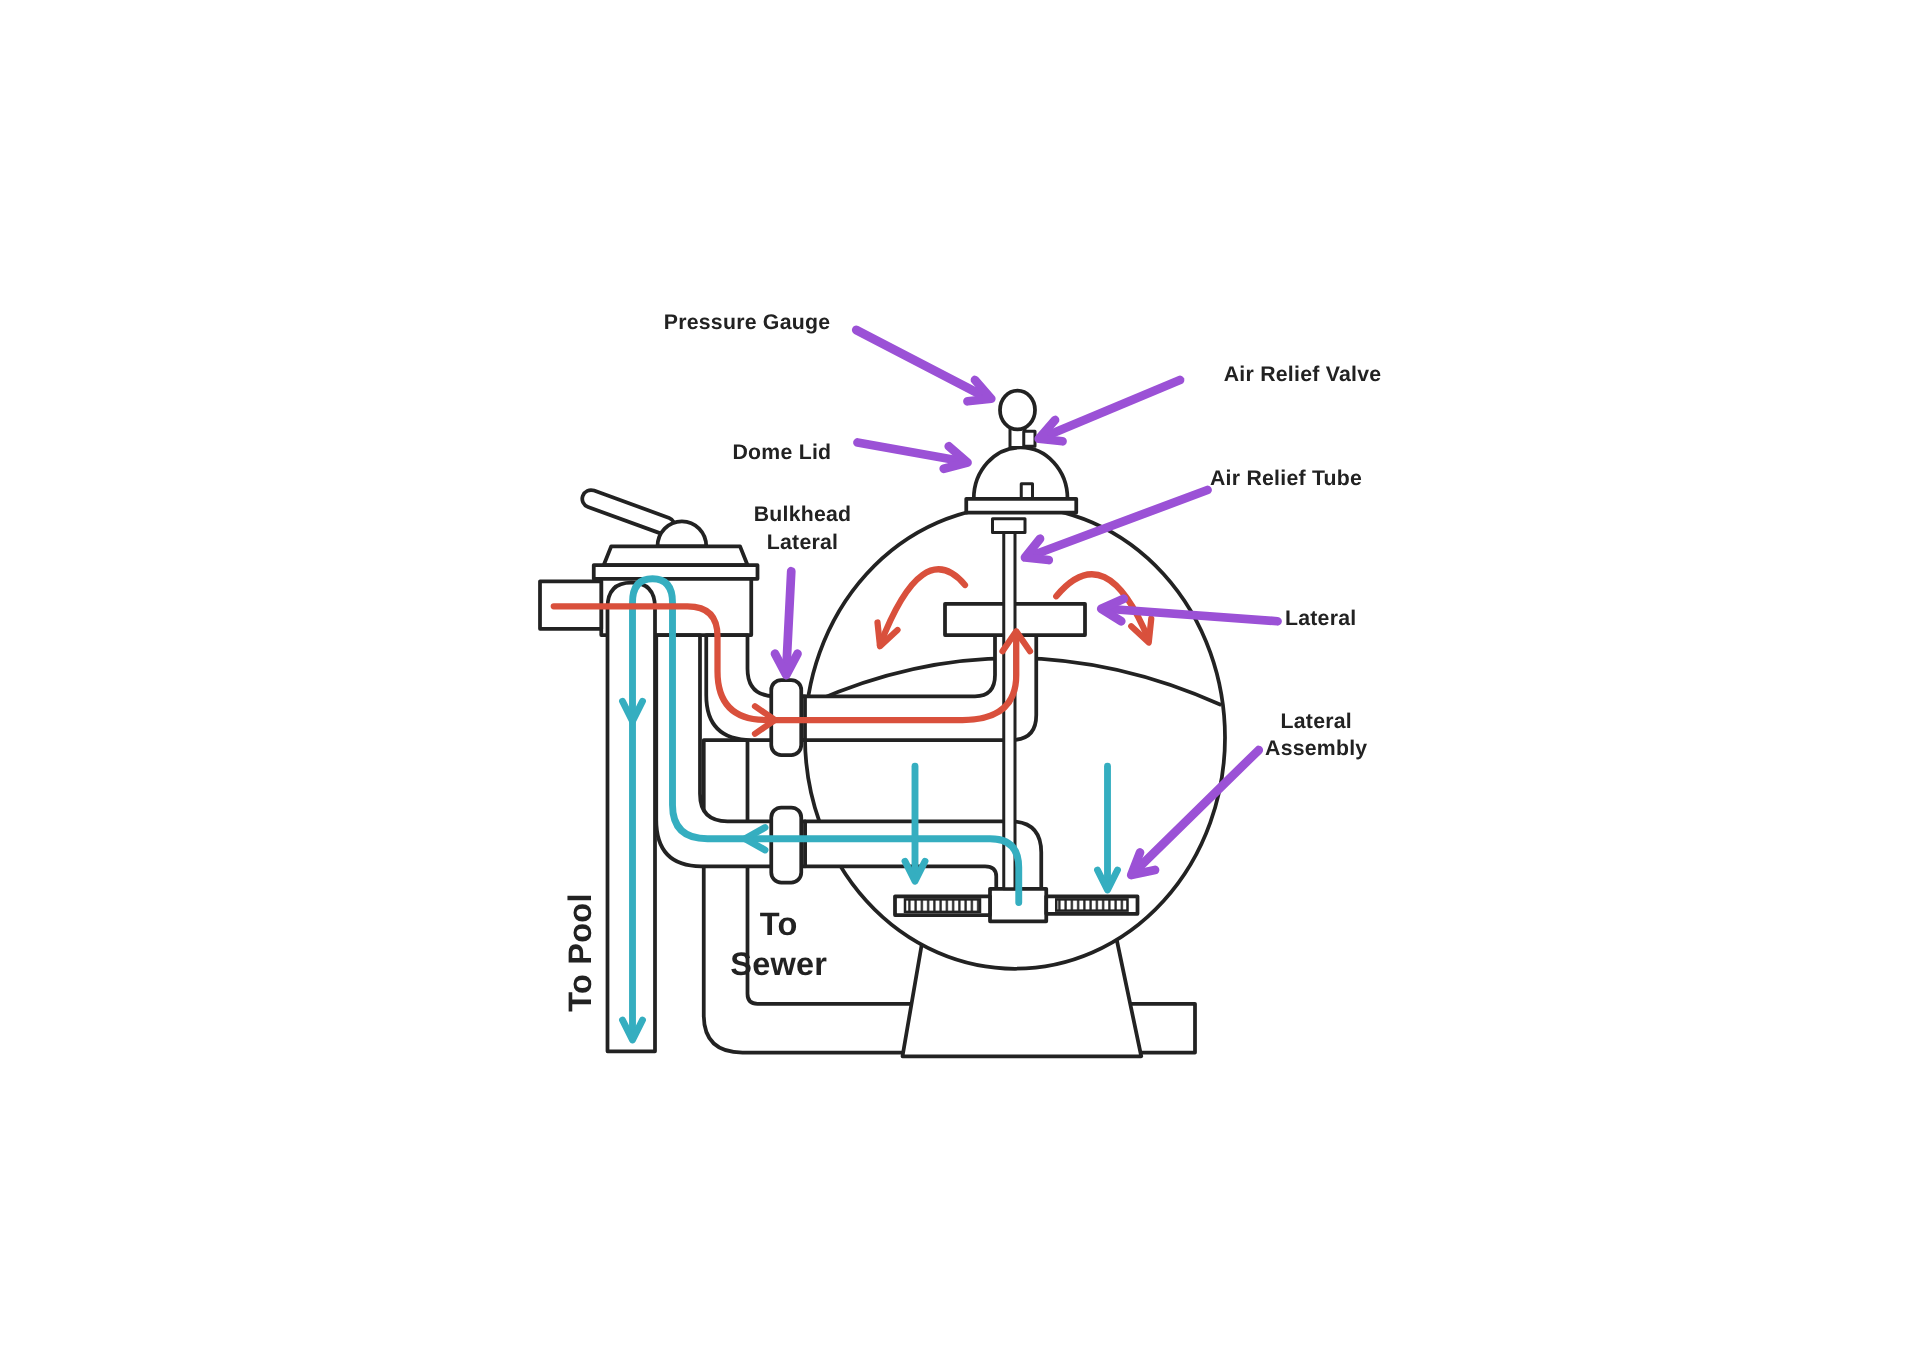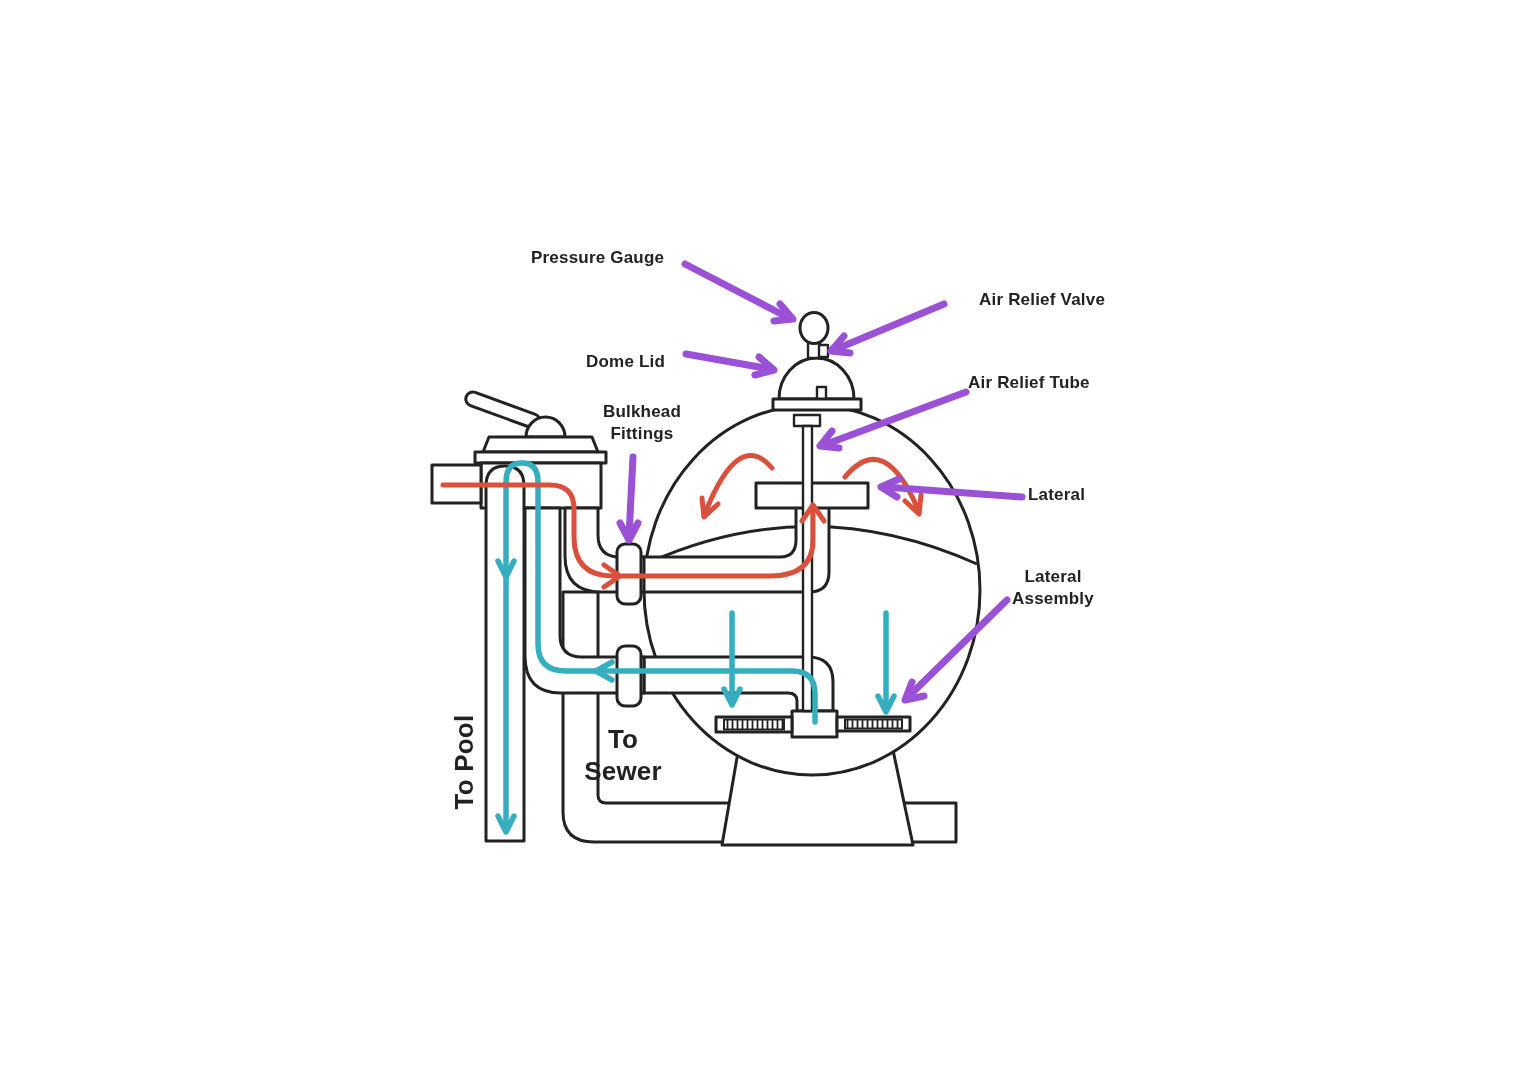--- a/index.html
+++ b/index.html
@@ -183,21 +183,21 @@
         <path class="ptr" d="M 620,523 L 629,540 L 638,523"></path>
       </g>
     </g>
   </svg>
 
   <div class="lbl" id="label-pressure-gauge">Pressure Gauge</div>
   <div class="lbl" id="label-dome-lid">Dome Lid</div>
   <div class="lbl" id="label-air-relief-valve">Air Relief Valve</div>
   <div class="lbl" id="label-air-relief-tube">Air Relief Tube</div>
   <div class="lbl center" id="label-bulkhead-fittings">Bulkhead
-Fittings</div>
+Lateral</div>
   <div class="lbl" id="label-diffuser">Lateral</div>
   <div class="lbl center" id="label-lateral-assembly">Lateral
 Assembly</div>
   <div class="lbl big center" id="label-to-pool">To Pool</div>
   <div class="lbl big center" id="label-to-sewer">To
 Sewer</div>
 
 </div>
 
 </body></html>

